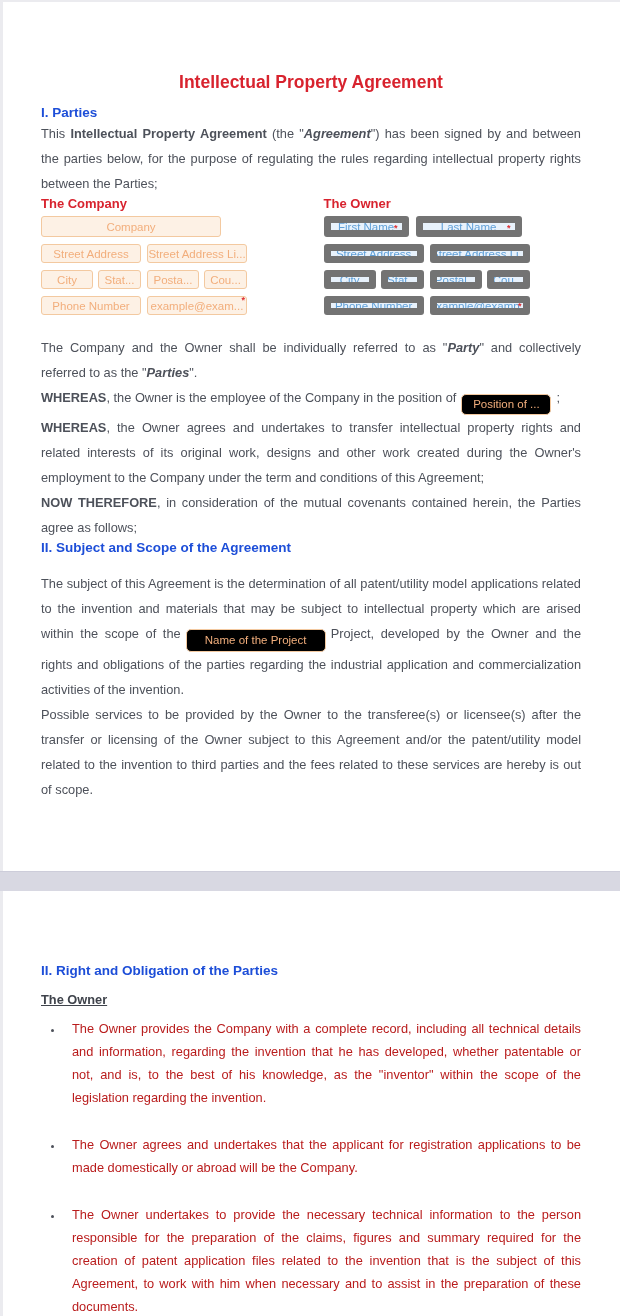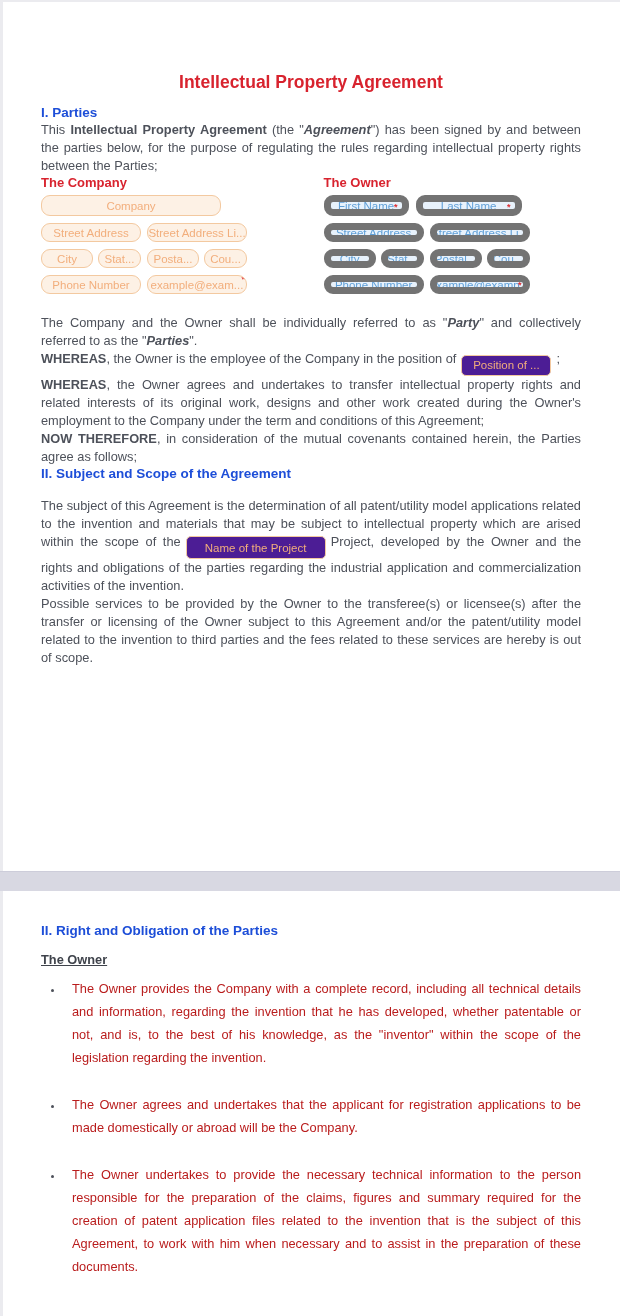--- a/index.html
+++ b/index.html
@@ -10,71 +10,71 @@
     font-family:"Liberation Sans", sans-serif;
     color:#4d515a;
   }
   .page {
     background:#ffffff;
     margin-left:3px;
     width:617px;
   }
   .page1 { margin-top:2px; height:869px; padding:70px 39px 0 38px; }
   .page-gap { width:620px; height:20px; background:#d8d8e2; border-top:1px solid #cdcdda; }
-  .page2 { height:425px; padding:32px 39px 0 38px; overflow:hidden; }
+  .page2 { height:425px; padding:72px 39px 0 38px; overflow:hidden; }
 
   .title {
     color:#d8232e; font-weight:bold; font-size:17.5px;
     text-align:center; margin:0 0 13px 0; line-height:20px;
   }
   .sec-heading {
     color:#1d4ed8; font-weight:bold; font-size:13.5px;
     margin:0; line-height:16px;
   }
   p.body {
-    font-size:12.8px; line-height:18px; text-align:justify;
+    font-size:12.8px; line-height:25px; text-align:justify;
     margin:0;
   }
   .b { font-weight:bold; }
   .bi { font-weight:bold; font-style:italic; }
 
   .m-after-h { margin-top:13px; }
   .p1 { margin-bottom:16px; }
   .cols { display:flex; margin-bottom:13px; }
   .col-company { width:258px; margin-right:32px; }
   .col-owner { width:265px; }
   .col-heading { color:#d8232e; font-weight:bold; font-size:13px; line-height:15px; margin:0 0 5px 0; }
 
   .frow { display:flex; margin-bottom:7px; }
   .half { display:flex; width:100px; }
   .half + .half { margin-left:6px; }
   .field {
     position:relative;
     display:flex; align-items:center; justify-content:center;
-    height:19px; border-radius:9px;
+    height:19px; border-radius:3px;
     font-size:11.5px; white-space:nowrap; overflow:hidden;
     cursor:text; flex:1 1 auto; padding:0 4px;
   }
   .field.tall { height:21px; }
   .f-orange { background:#fdf1e5; border:1px solid #f3c9a0; color:#f2ae7c; }
   .f-blue   { background:#e8f2fc; border:7px solid #737373; color:#5f9fd7; }
   .req {
     position:absolute; top:1px; right:4px;
     color:#dd2b30; font-size:9px; line-height:9px; font-weight:bold;
   }
   .req.corner { top:-1px; right:1px; }
   .w-name { flex:0 0 180px; }
   .w-first { flex:0 0 85px; margin-right:7px; }
   .w-last { flex:0 0 106px; }
   .w-city { flex:0 0 52%; margin-right:5px; }
   .w-state { flex:1 1 auto; }
 
   .inline-field {
     display:inline-flex; align-items:center; justify-content:center;
-    background:#4c1d95; border:1px solid #f3c9a0; color:#f2ae7c;
+    background:#000000; border:1px solid #f3c9a0; color:#f2ae7c;
     border-radius:5px; font-size:11.5px; white-space:nowrap;
     height:21px; vertical-align:-6px; margin:0 5px; cursor:text;
     overflow:hidden;
   }
   .w-position { width:90px; }
   .w-project { width:140px; height:23px; }
 
   .p2c { margin-bottom:23px; }
   .w1 { margin-bottom:25px; }
   .w2 { margin-bottom:23px; }

